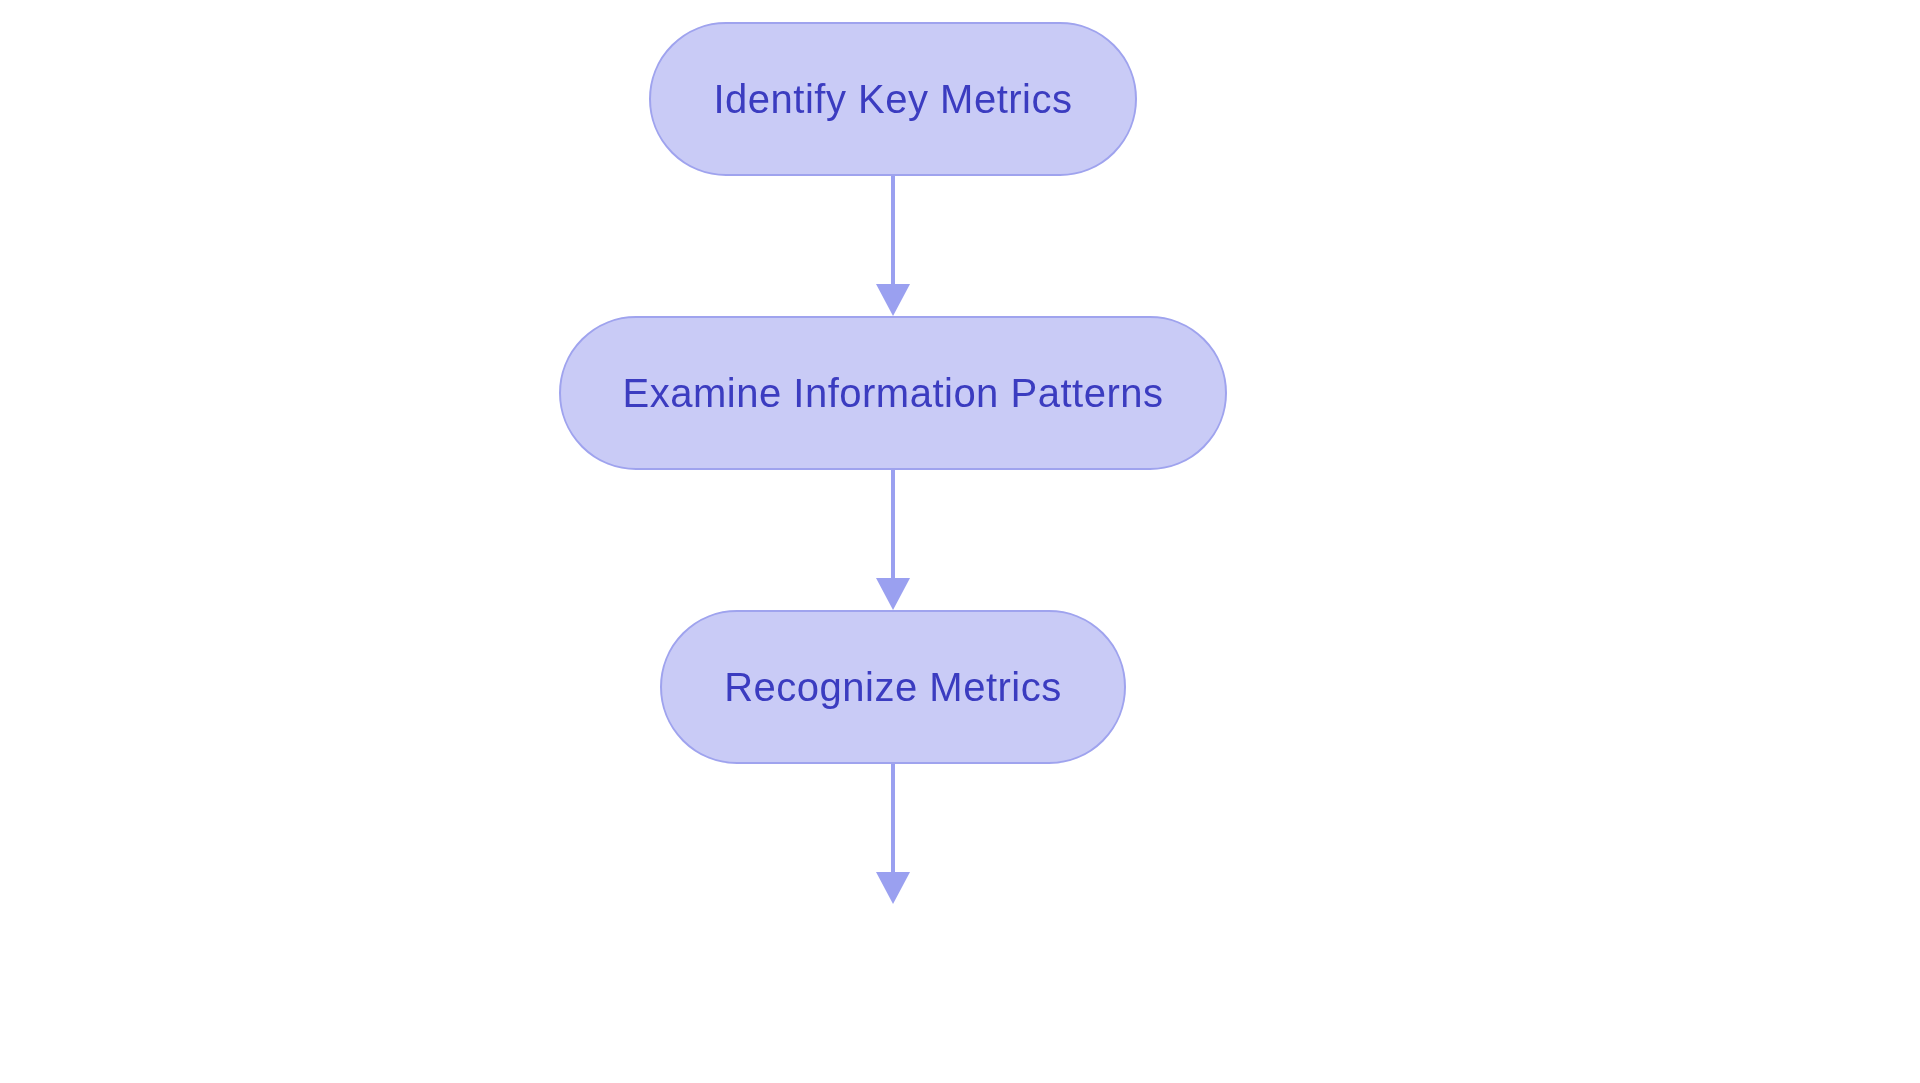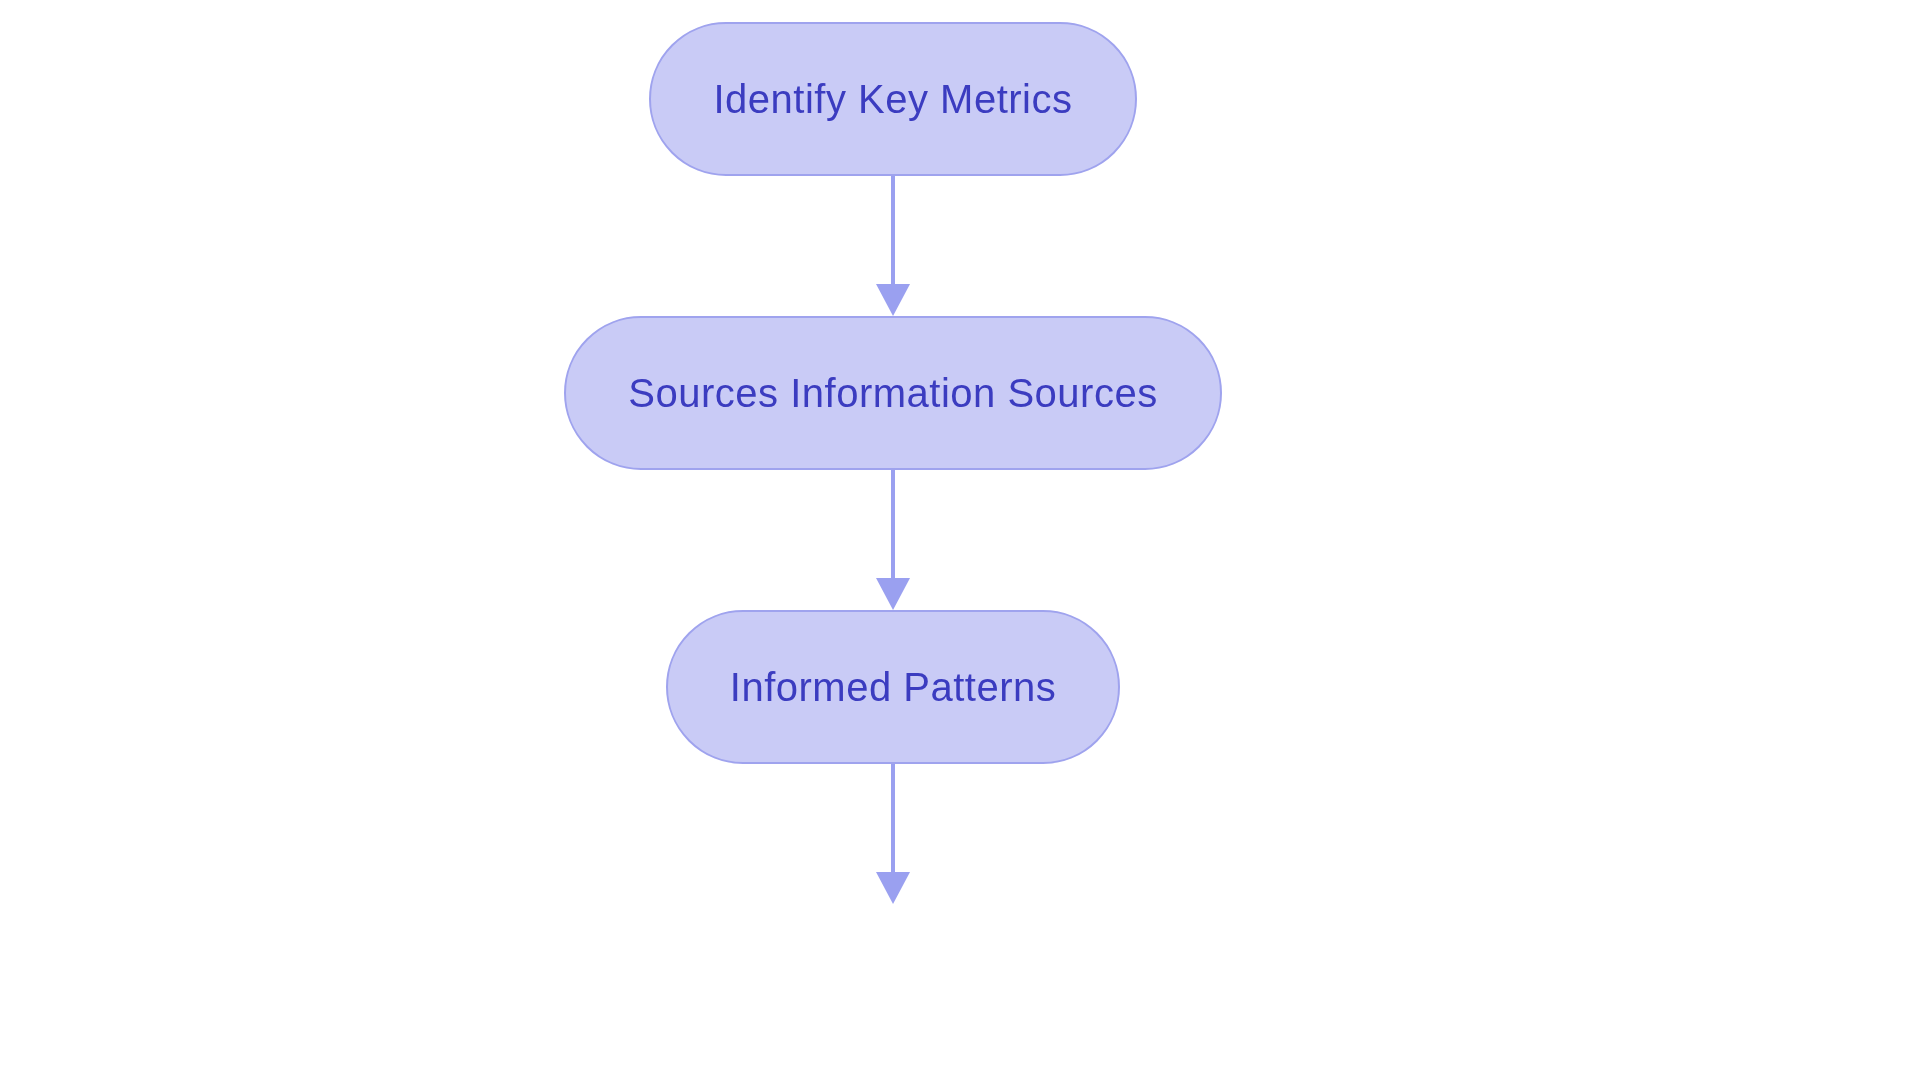--- a/index.html
+++ b/index.html
@@ -73,30 +73,30 @@
   <div class="node">
     <span class="node-label">Identify Key Metrics</span>
   </div>
 
   <div class="flow-arrow">
     <div class="arrow-shaft"></div>
     <div class="arrow-head"></div>
   </div>
 
   <div class="node">
-    <span class="node-label">Sources Information Sources</span>
+    <span class="node-label">Examine Information Patterns</span>
   </div>
 
   <div class="flow-arrow">
     <div class="arrow-shaft"></div>
     <div class="arrow-head"></div>
   </div>
 
   <div class="node">
-    <span class="node-label">Informed Patterns</span>
+    <span class="node-label">Recognize Metrics</span>
   </div>
 
   <div class="flow-arrow">
     <div class="arrow-shaft"></div>
     <div class="arrow-head"></div>
   </div>
 
 
 </div>
 

